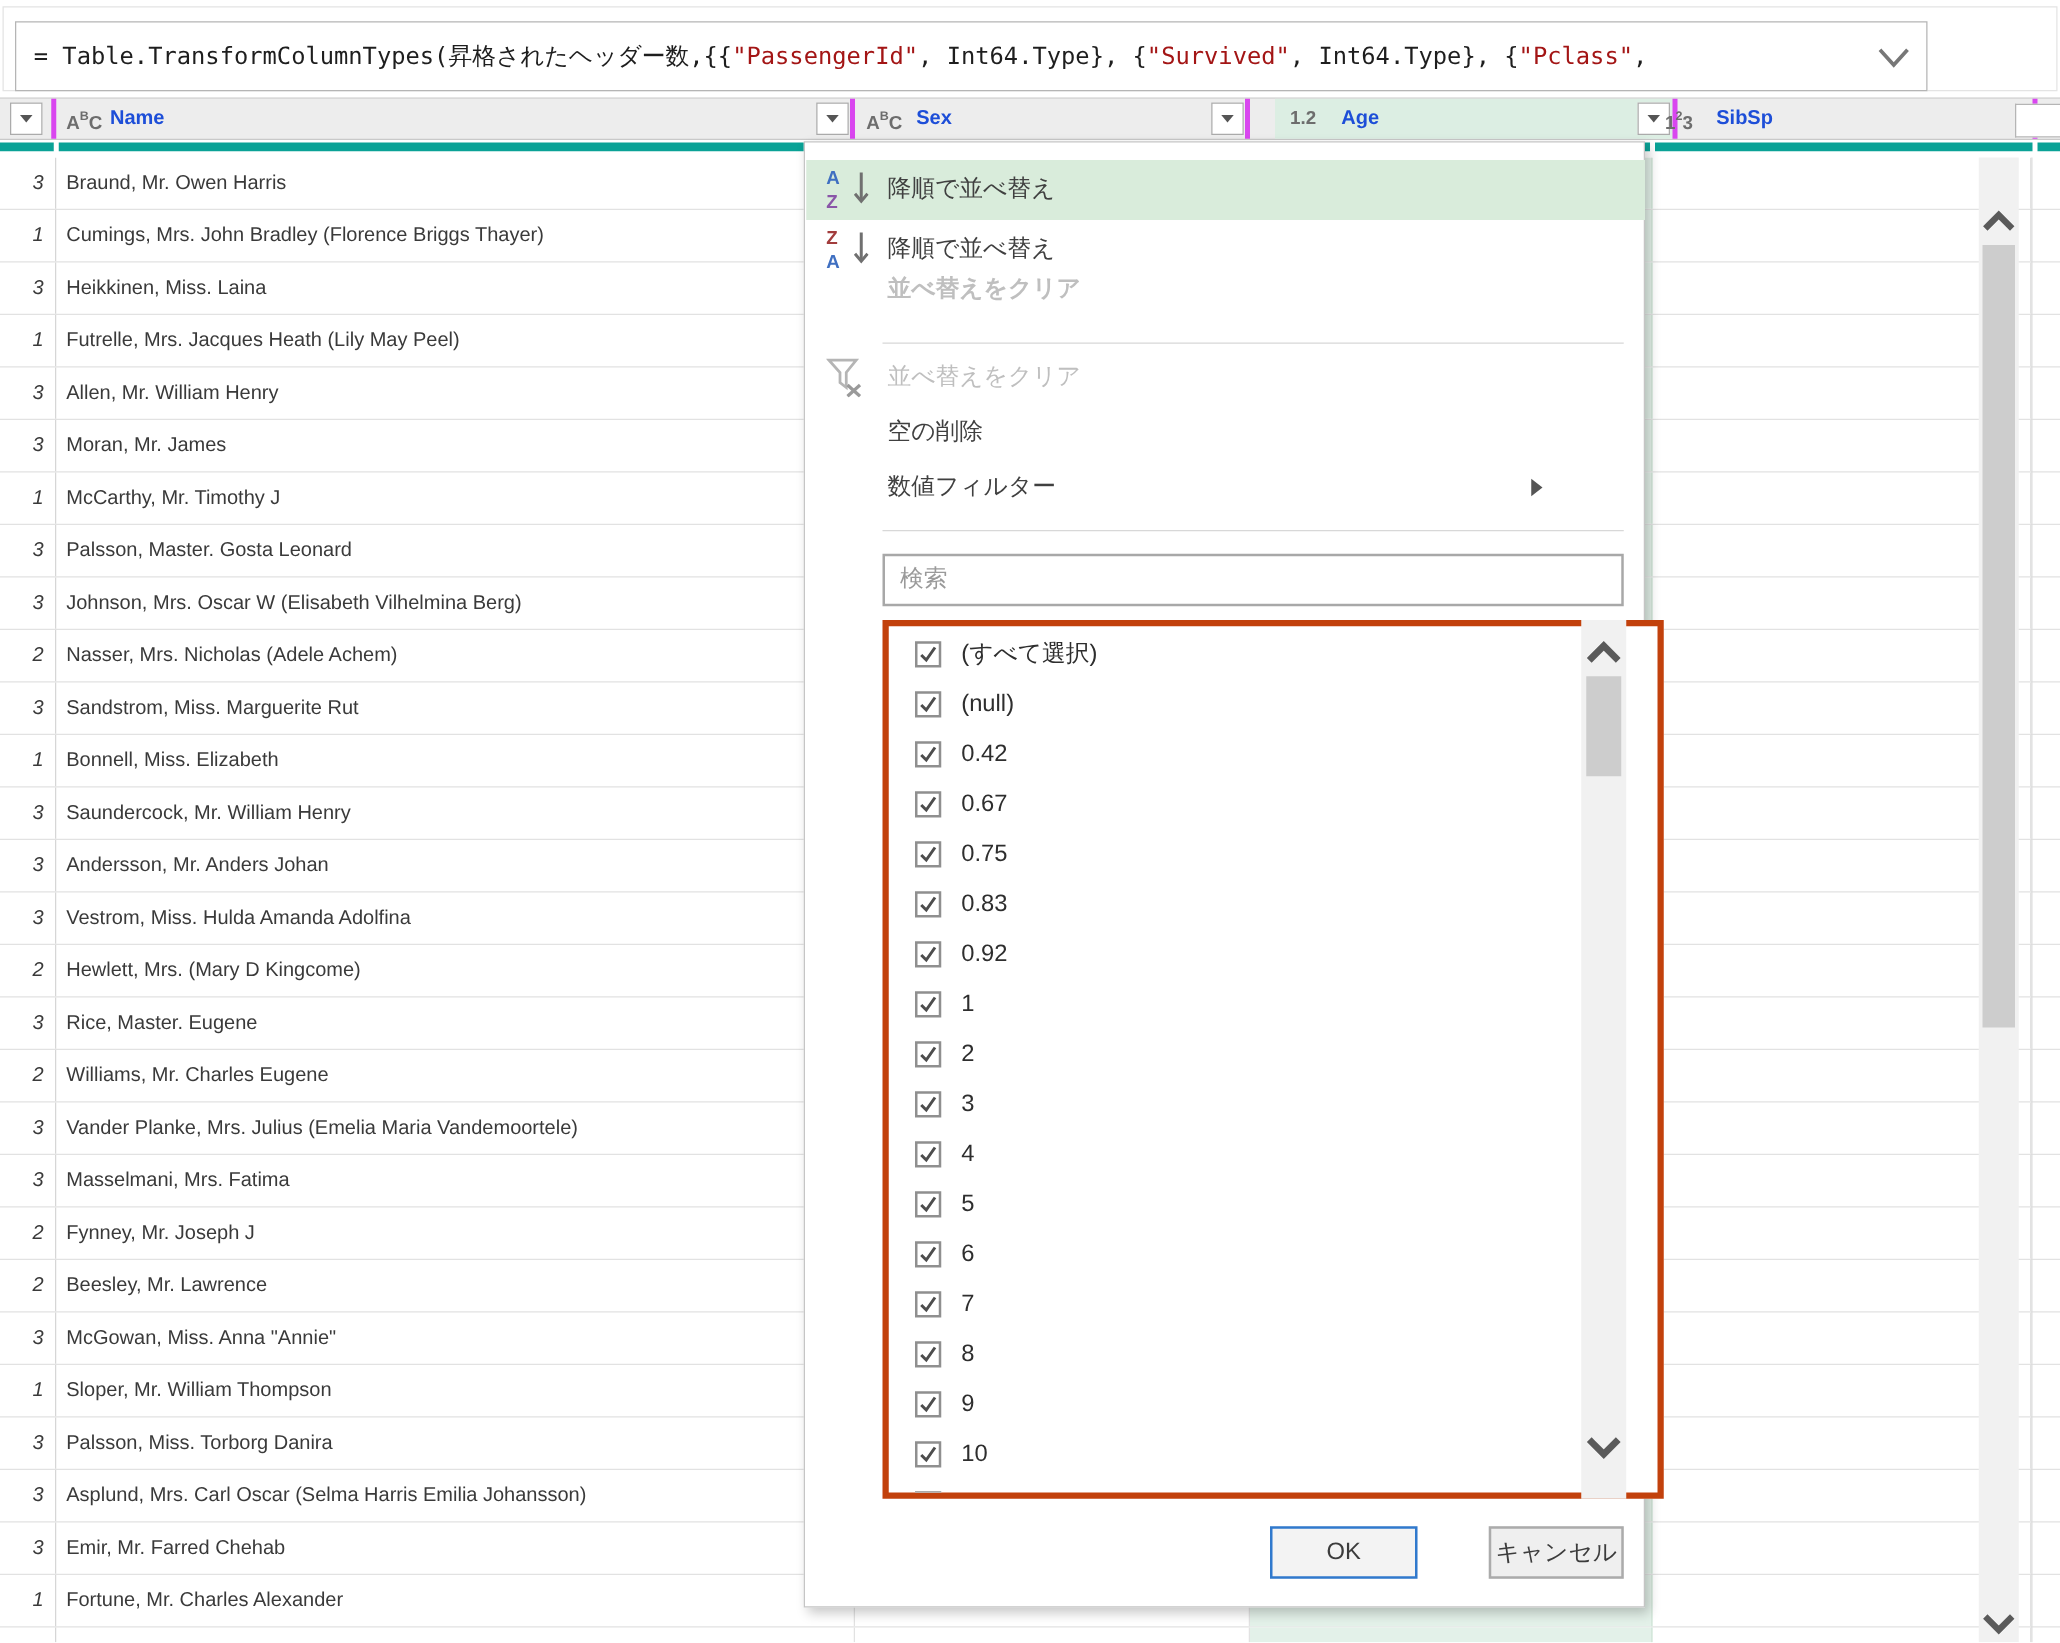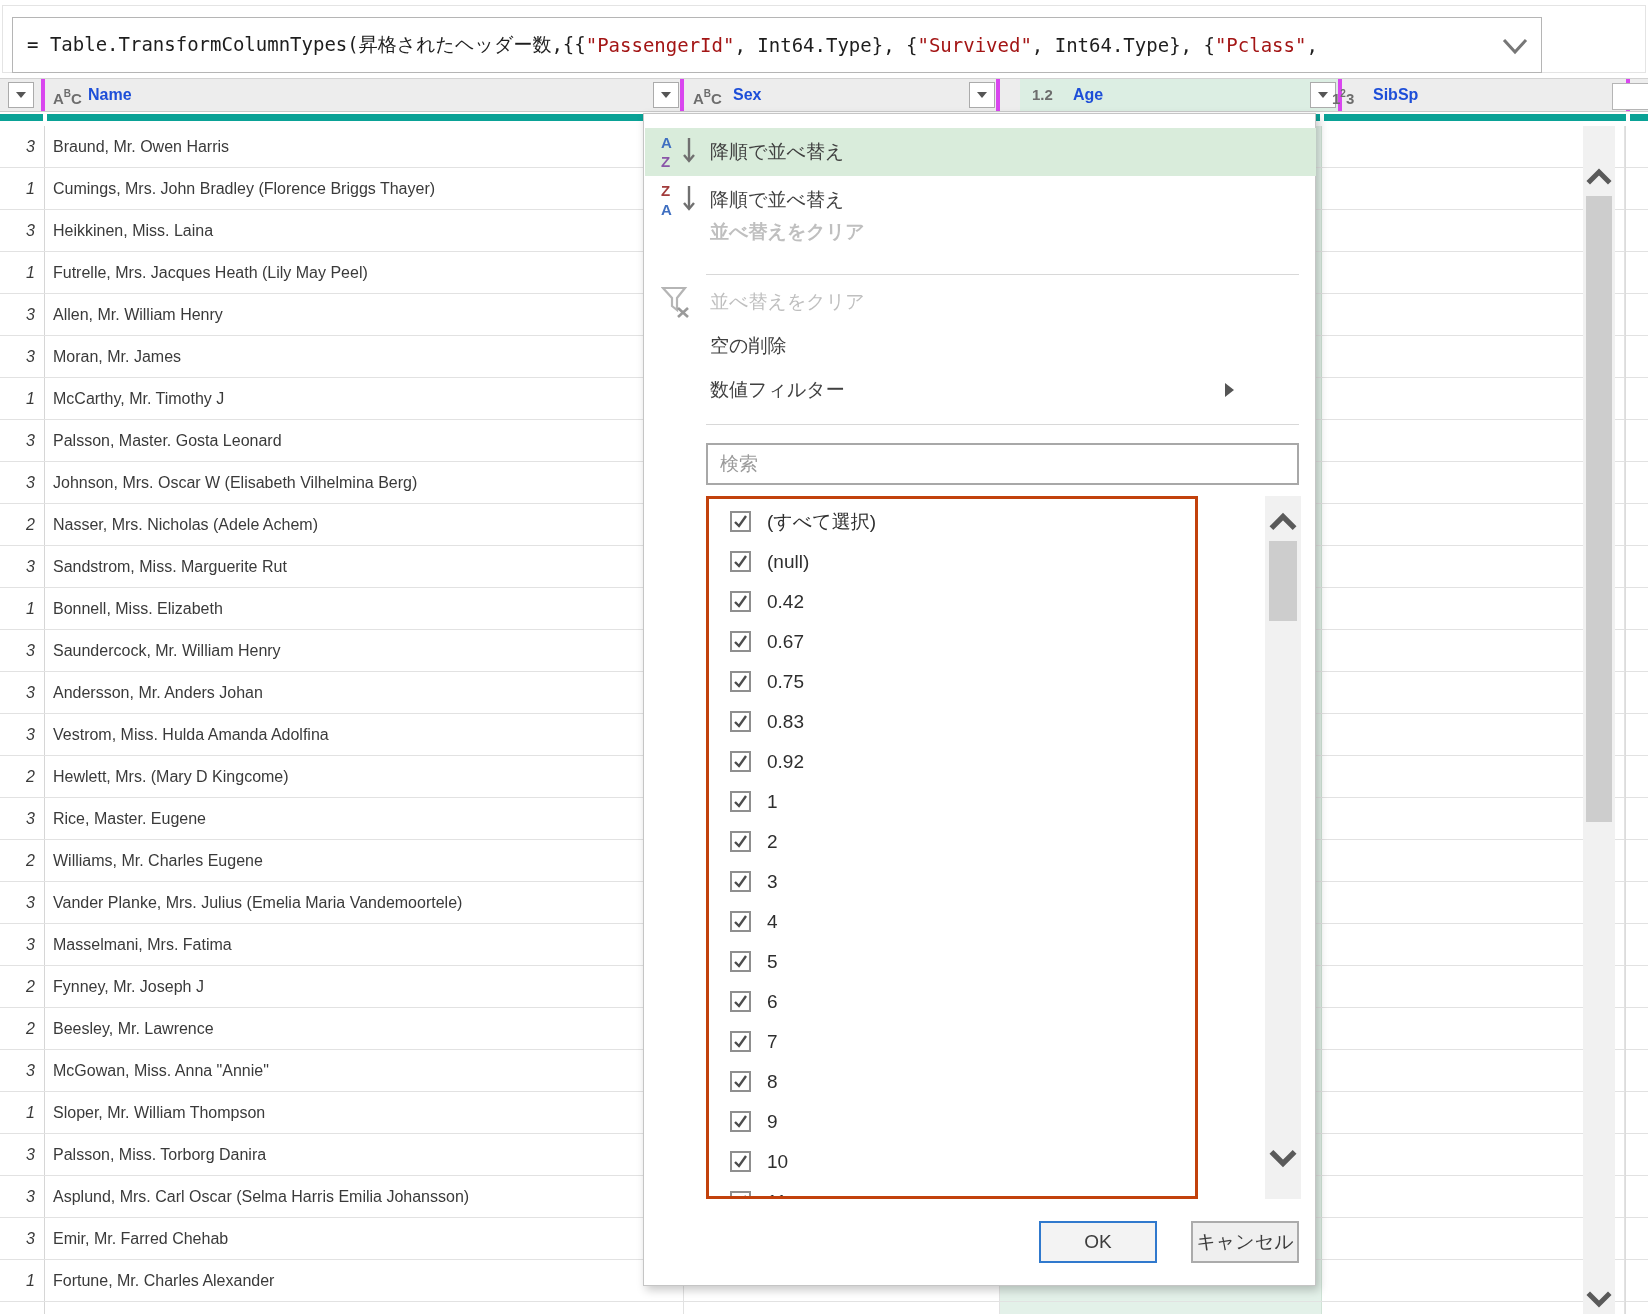--- a/index.html
+++ b/index.html
@@ -76,34 +76,34 @@
   .arrstroke { stroke:#707070; stroke-width:2.4; fill:none; }
   .funnelicon { position:absolute; left:16px; top:50%; transform:translateY(-50%); width:30px; height:32px; }
   .subarrow { position:absolute; left:580px; top:50%; transform:translateY(-50%);
               width:0; height:0; border-top:7px solid transparent; border-bottom:7px solid transparent; border-left:9px solid #555; }
 
   .searchbox { position:absolute; left:62px; top:329px; width:593px; height:42px; border:2px solid #a8a8a8;
                font-size:19px; padding:0 12px; color:#333; background:#fff; outline:none;
                font-family:"Liberation Sans","DejaVu Sans",sans-serif; }
   .searchbox::placeholder { color:#9a9a9a; }
 
-  .listbox { position:absolute; left:62px; top:382px; width:492px; height:703px; border:3px solid #c2410c;
+  .listbox { position:absolute; left:62px; top:382px; width:625px; height:703px; border:5px solid #c2410c;
              background:#fff; overflow:hidden; padding-top:3px; }
   .litem { position:relative; height:40px; cursor:pointer; }
   .cb { position:absolute; left:21px; top:9px; width:21px; height:21px; border:2px solid #8f8f8f; background:#fff; }
   .cb svg { position:absolute; left:0; top:0; }
   .litem .llabel { position:absolute; left:58px; line-height:40px; font-size:19px; color:#2e2e2e; white-space:nowrap; }
 
   .lscroll { position:absolute; right:0; top:0; width:36px; height:100%; background:#f1f1f1; }
   .lthumb { position:absolute; left:4px; top:45px; width:28px; height:80px; background:#cdcdcd; }
   .larrow { position:absolute; left:4px; width:28px; height:28px; }
 
   .pbtn { position:absolute; top:1107px; height:42px; display:flex; align-items:center; justify-content:center;
           font-size:19px; color:#3c3c3c; cursor:pointer; }
-  .btn-ok { left:372px; width:118px; background:#f3f3f3; border:2px solid #3079cd;margin-left:23px; }
+  .btn-ok { left:372px; width:118px; background:#f3f3f3; border:2px solid #3079cd; }
   .btn-cancel { left:547px; width:108px; background:#efefef; border:2px solid #ababab; }
 </style>
 </head>
 <body>
 
 <div class="screen">
 
   <div class="fx-outer">
     <div class="fx-box">
       <div class="fx-text"><span class="seg-code">= Table.TransformColumnTypes(昇格されたヘッダー数,{{</span><span class="seg-string">"PassengerId"</span><span class="seg-code">, Int64.Type}, {</span><span class="seg-string">"Survived"</span><span class="seg-code">, Int64.Type}, {</span><span class="seg-string">"Pclass"</span><span class="seg-code">,</span></div>

